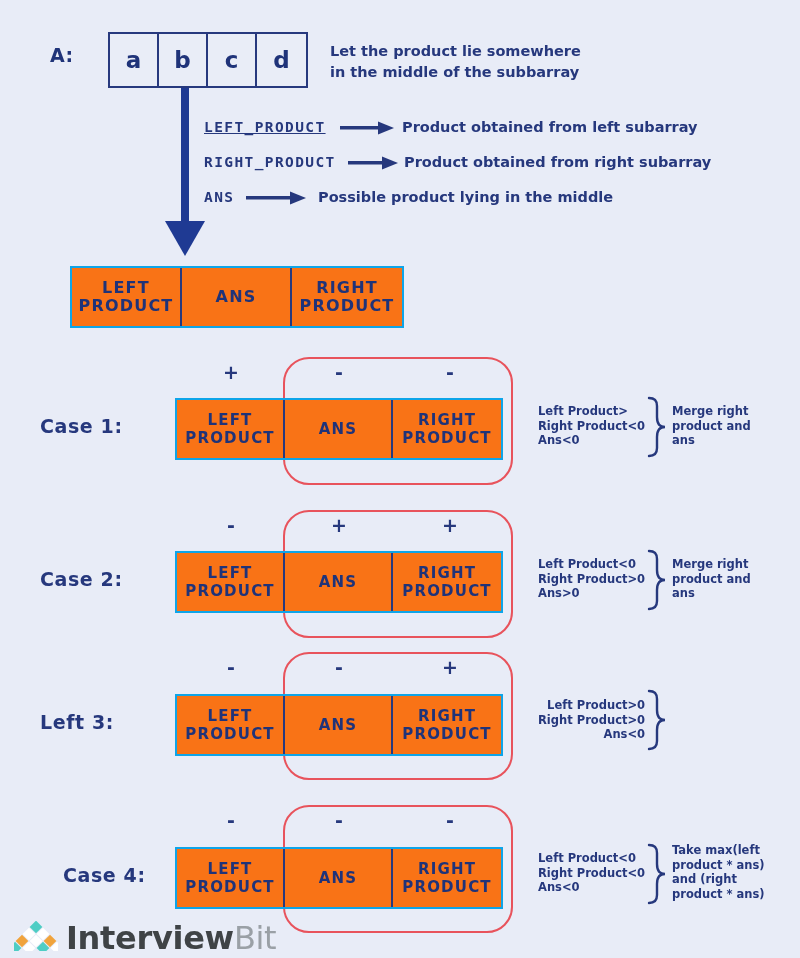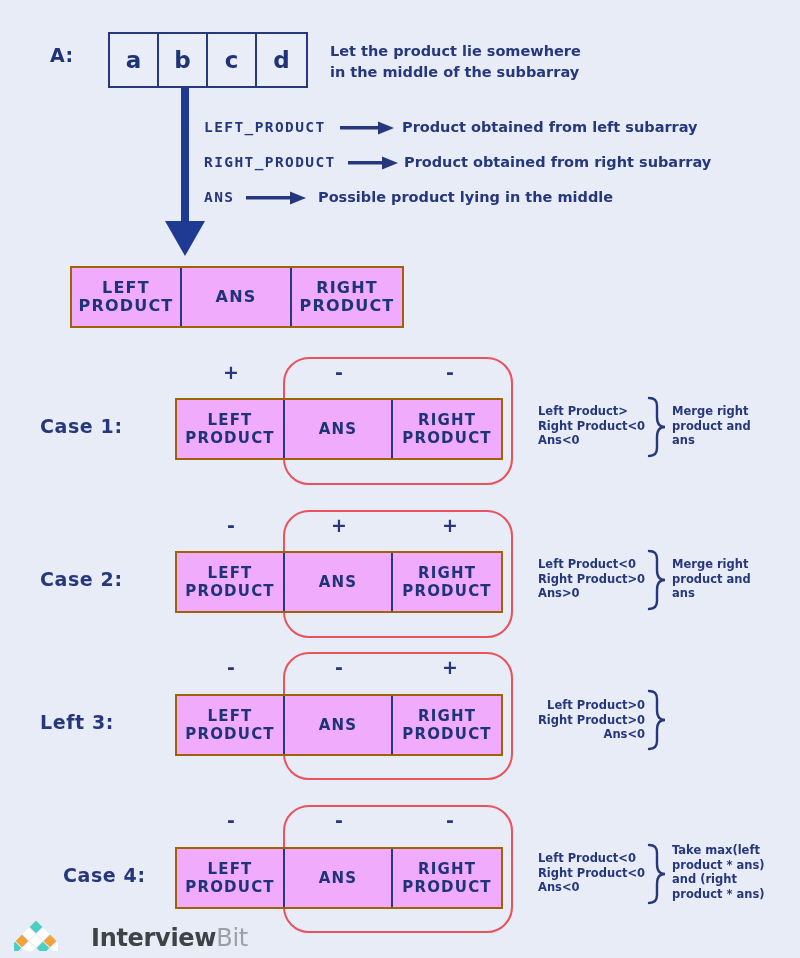--- a/index.html
+++ b/index.html
@@ -65,38 +65,38 @@
     white-space: nowrap;
   }
   .legend-val {
     position: absolute;
     font-size: 14.5px;
     font-weight: 700;
     color: #26387d;
     white-space: nowrap;
   }
 
-  #legend-key-0 { left: 204px; top: 119px; }
+  #legend-key-0 { left: 204px; top: 119px; text-decoration: underline; }
   #legend-arrow-0 { left: 340px; top: 119px; }
   #legend-val-0 { left: 402px; top: 119px; }
 
   #legend-key-1 { left: 204px; top: 154px; }
   #legend-arrow-1 { left: 348px; top: 154px; }
   #legend-val-1 { left: 404px; top: 154px; }
 
   #legend-key-2 { left: 204px; top: 189px; }
   #legend-arrow-2 { left: 246px; top: 189px; }
   #legend-val-2 { left: 318px; top: 189px; }
 
   
   .product-box {
     position: absolute;
     display: flex;
-    border: 2px solid #a16207;
-    background: #f0abfc;
+    border: 2px solid #0ea5e9;
+    background: #f97316;
     box-sizing: content-box;
   }
   .product-box .pcell {
     display: flex;
     align-items: center;
     justify-content: center;
     text-align: center;
     font-weight: 700;
     color: #1f3379;
     border-right: 2px solid #27397e;
@@ -154,25 +154,24 @@
     line-height: 14.5px;
     color: #26387d;
     white-space: pre-line;
   }
   .brace { position: absolute; }
 
   
   #logo { left: 14px; top: 921px; display: flex; align-items: center; }
   #logo-mark { margin-right: 8px; }
   #logo-text {
-    font-size: 24px;
+    font-size: 32px;
     font-weight: 700;
     letter-spacing: -0.3px;
     line-height: 1;
-    margin-left: 25px;
   }
   #logo-text .dark { color: #3f4346; }
   #logo-text .light { color: #9aa0a6; font-weight: 400; }
 </style>
 </head>
 <body>
 
 <div class="canvas">
 
   <div class="abs" id="array-label">A:</div>

